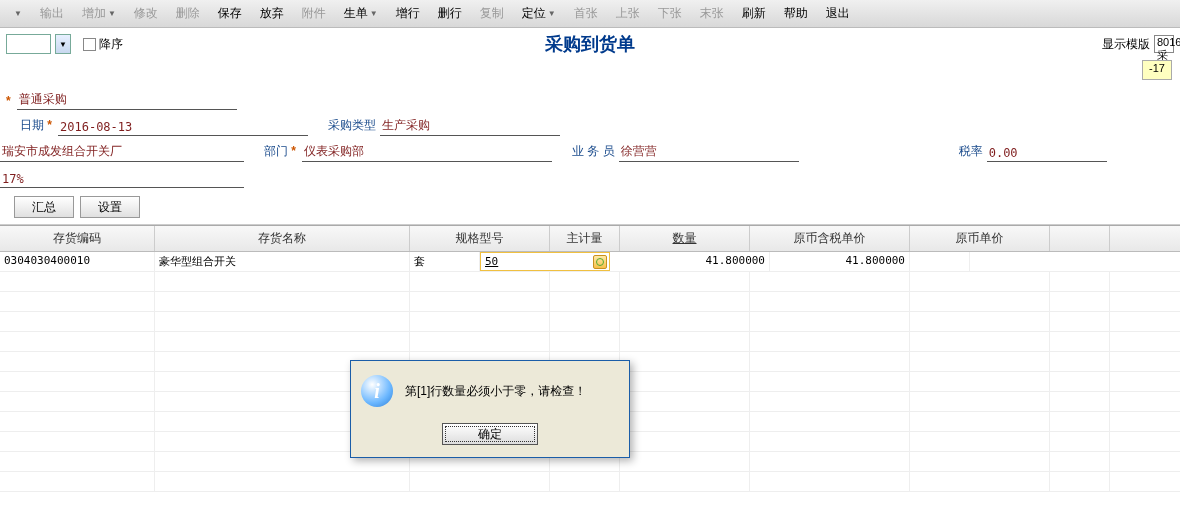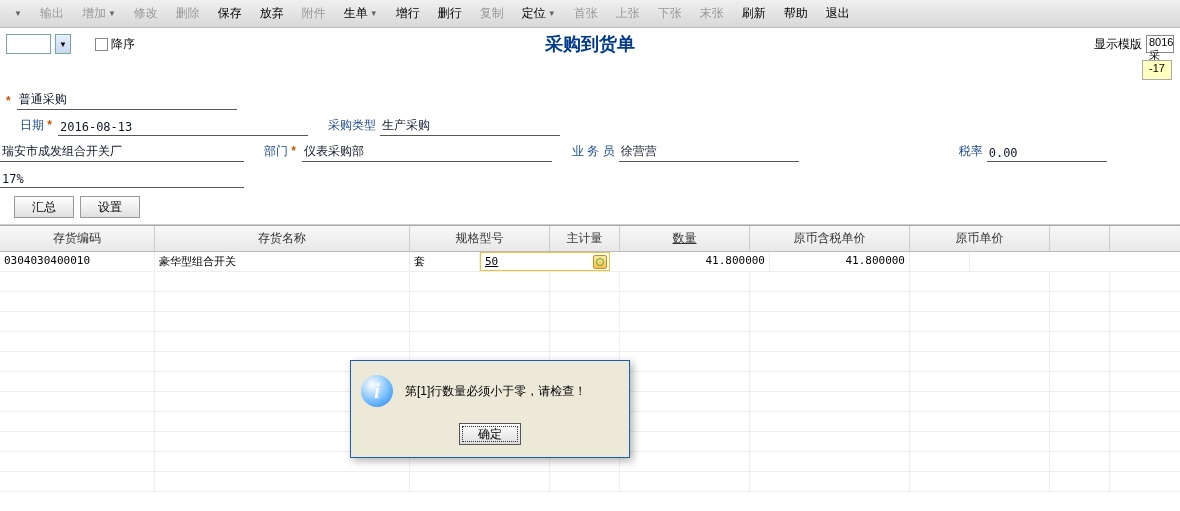--- a/index.html
+++ b/index.html
@@ -7,35 +7,35 @@
   
   .toolbar { display: flex; align-items: center; height: 28px; background: linear-gradient(#f0f0f0, #d8d8d8); border-bottom: 1px solid #bbb; padding: 0 4px; gap: 2px; }
   .toolbar-item { padding: 3px 8px; cursor: pointer; white-space: nowrap; display: flex; align-items: center; }
   .toolbar-item.disabled { color: #999; }
   .dropdown-tick { font-size: 8px; margin-left: 2px; color: #666; }
   
   .titlebar { display: flex; align-items: center; height: 32px; padding: 2px 6px; }
   .left-controls { display: flex; align-items: center; gap: 4px; }
   .combo-empty { width: 45px; height: 20px; border: 1px solid #7a9; background: #fff; }
   .combo-btn { width: 16px; height: 20px; border: 1px solid #7a9; background: linear-gradient(#e8f0ff,#c8d8ef); display:flex; align-items:center; justify-content:center; font-size:8px; }
-  .checkbox-wrap { display:flex; align-items:center; gap:3px; margin-left:20px; }
+  .checkbox-wrap { display:flex; align-items:center; gap:3px; margin-left:8px; }
   .checkbox-box { width:13px; height:13px; border:1px solid #888; background:#fff; }
   .title { position:absolute; left:50%; transform:translateX(-50%); font-size:18px; font-weight:bold; color:#003a8c; }
   .template-wrap { margin-left:auto; display:flex; align-items:center; gap:4px; }
-  .template-input { width:28px; height:18px; border:1px solid #888; background:#fff; font-size:11px; padding:0 2px; }
+  .template-input { width:20px; height:18px; border:1px solid #888; background:#fff; font-size:11px; padding:0 2px; }
   
   .badge-row { display:flex; justify-content:flex-end; padding-right:8px; height:20px;margin-left:36px; }
   .badge { background:#ffffc0; border:1px solid #aaa; padding:1px 6px; font-size:11px; }
   
   .form-area { padding: 4px 0 2px 0; }
   .form-row { display:flex; align-items:flex-end; height:26px; }
   .field { display:flex; align-items:flex-end; }
   .field-label { font-size:12px; color:#1a4b8c; padding: 0 4px 2px 0; white-space:nowrap; }
   .field-label .ast { color:#cc5500; font-weight:bold; margin-right:2px; }
-  .field-value { border-bottom:1px solid #555; min-width:180px; font-size:12px; font-family:"SimSun",monospace; padding: 0 2px 1px 2px; color:#0f172a; }
+  .field-value { border-bottom:1px solid #555; min-width:180px; font-size:12px; font-family:"SimSun",monospace; padding: 0 2px 1px 2px; color:#7f1d1d; }
   
   .sub-toolbar { display:flex; gap:6px; padding:6px 14px; border-bottom:1px solid #ccc; }
   .sub-btn { width:60px; height:22px; border:1px solid #999; background:linear-gradient(#fff,#e0e0e0); font-size:12px; cursor:pointer; }
   
   .grid { border-top:1px solid #aaa; }
   .grid-header { display:flex; background:linear-gradient(#f8f8f8,#e8e8e8); border-bottom:1px solid #bbb; }
   .grid-header .cell { border-right:1px solid #ccc; text-align:center; padding:4px 2px; font-size:12px; color:#333; }
   .grid-row { display:flex; height:20px; border-bottom:1px solid #eee; }
   .grid-row .cell { border-right:1px solid #eee; padding:2px 4px; font-size:11px; font-family:"SimSun",monospace; overflow:hidden; white-space:nowrap; }
   .grid-row.empty .cell { color:transparent; }
@@ -54,21 +54,21 @@
   
   
   .modal { position:absolute; left:350px; top:360px; width:280px; border:1px solid #1a5da8; box-shadow:3px 3px 8px rgba(0,0,0,.3); background:#ece9d8; }
   .modal-title { height:28px; background:linear-gradient(#3d95ff,#0b5bd6); display:flex; align-items:center; padding:0 4px 0 10px; }
   .modal-title-text { color:#fff; font-weight:bold; font-size:13px; flex:1; }
   .close-btn { width:21px; height:21px; background:linear-gradient(#f09070,#d43a1a); border:1px solid #9a2; border-color:#fff #802 #802 #fff; border-radius:3px; display:flex; align-items:center; justify-content:center; color:#fff; font-weight:bold; font-size:13px; cursor:pointer; }
   .modal-body { padding:14px 10px 10px 10px; display:flex; align-items:center; gap:12px; }
   .info-icon { width:32px; height:32px; border-radius:50%; background:radial-gradient(circle at 35% 30%, #fff, #6bb7ff 60%, #2a7bd4); display:flex; align-items:center; justify-content:center; color:#fff; font-weight:bold; font-size:20px; font-style:italic; font-family:Georgia,serif; }
   .modal-msg { font-size:12px; }
   .modal-footer { display:flex; justify-content:center; padding:6px 0 12px 0; }
-  .ok-btn { width:62px; height:22px; border:1px solid #555; background:linear-gradient(#fff,#ddd); font-size:12px; cursor:pointer; outline:1px dotted #333; outline-offset:-4px; }
+  .ok-btn { width:96px; height:22px; border:1px solid #555; background:linear-gradient(#fff,#ddd); font-size:12px; cursor:pointer; outline:1px dotted #333; outline-offset:-4px; }
 </style>
 </head>
 <body>
 
 <div class="toolbar" id="toolbar">
     <div class="toolbar-item">
       <span class="dropdown-tick">▼</span>
     </div>
     <div class="toolbar-item disabled">输出</div>
     <div class="toolbar-item disabled">增加<span class="dropdown-tick">▼</span></div>

